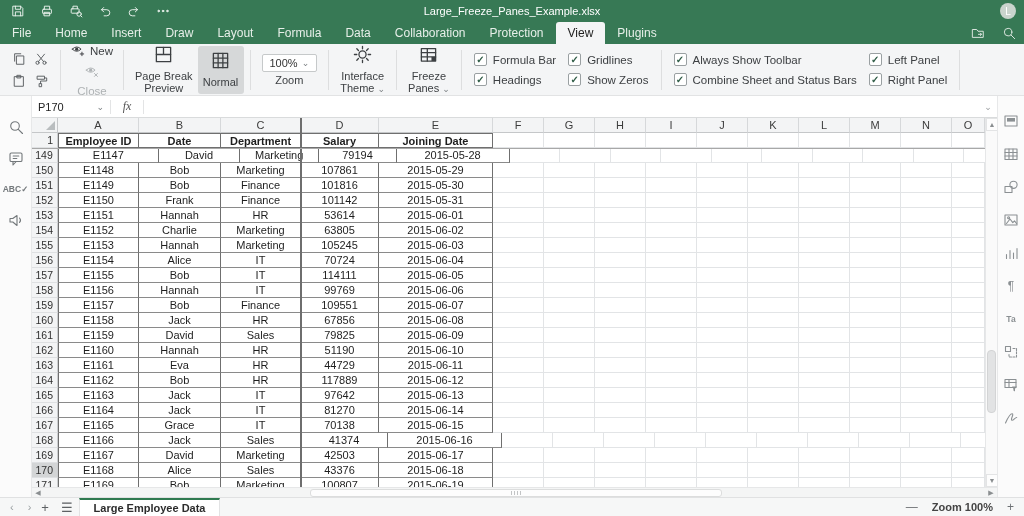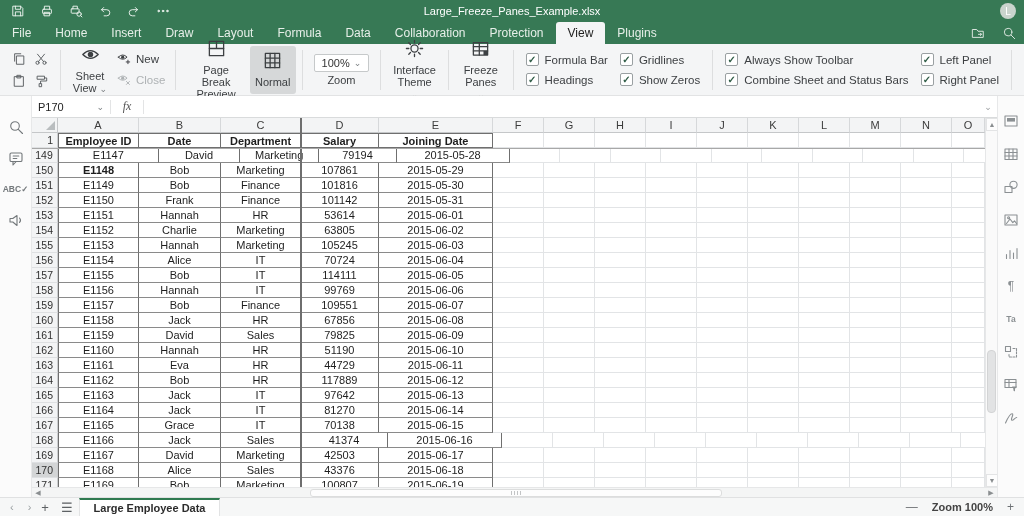--- a/index.html
+++ b/index.html
@@ -28,21 +28,21 @@
   .sm-btn{display:flex;align-items:center;justify-content:center;color:#5c6063;}
   .sm-btn svg{width:14px;height:14px;}
   .big-btn{display:flex;flex-direction:column;align-items:center;justify-content:center;min-width:46px;height:48px;padding:2px 5px;border-radius:3px;color:#3d4043;}
   .big-btn.active{background:#d6d8d9;}
   .big-btn svg{width:19px;height:19px;}
   .big-lbl{font-size:11px;line-height:12px;text-align:center;margin-top:2px;color:#3d4043;}
   .chev{font-size:9px;color:#7c8184;}
   .mini-col{display:flex;flex-direction:column;justify-content:center;gap:5px;margin:0 4px;}
   .mini-row{display:flex;align-items:center;gap:5px;font-size:11.5px;color:#3d4043;}
   .mini-row svg{width:14px;height:14px;}
-  .mini-row.disabled{color:#aeb2b4;}
+  .mini-row.disabled{color:#aeb2b4;flex-direction:column;}
   .zoom-dd{display:flex;align-items:center;gap:4px;background:#fff;border:1px solid #c6c9ca;border-radius:2px;padding:2px 7px;font-size:11px;color:#333;}
   .cb-col{display:flex;flex-direction:column;gap:7px;margin:0 6px;}
   .cb-row{display:flex;align-items:center;gap:6px;font-size:11.5px;color:#3d4043;white-space:nowrap;}
   .cbx{width:13px;height:13px;background:#fff;border:1px solid #9aa0a2;border-radius:2px;display:flex;align-items:center;justify-content:center;font-size:10px;color:#2f5c46;font-weight:bold;}
 
   
   #formulabar{position:absolute;left:32px;top:96px;width:965px;height:22px;background:#fff;border-bottom:1px solid #d9dbdc;display:flex;align-items:center;}
   #namebox{width:78px;display:flex;align-items:center;justify-content:space-between;padding:0 6px;font-size:11px;color:#222;}
   #fx-wrap{width:34px;display:flex;align-items:center;justify-content:center;border-left:1px solid #e3e4e5;border-right:1px solid #e3e4e5;height:14px;}
   #fx-label{font-family:"Liberation Serif",serif;font-style:italic;font-size:12px;color:#555;}
@@ -197,28 +197,20 @@
         <div class="sm-btn">
           <svg viewBox="0 0 16 16" fill="none" stroke="currentColor" stroke-width="1.1" stroke-linecap="round" stroke-linejoin="round">
             <path d="M4 2.5h8v3.5H4z"></path>
             <path d="M12 4.5h2.5v3.5H7.5V11"></path>
             <rect x="6.3" y="11" width="2.4" height="3.5"></rect>
           </svg>
         </div>
       </div>
     <div class="rsep"></div>
 
-    <div class="big-btn">
-      <span id="ic-sheetview"><svg viewBox="0 0 16 16" fill="none" stroke="currentColor" stroke-width="1.1" stroke-linecap="round" stroke-linejoin="round">
-            <path d="M1.5 8Q8 1.5 14.5 8Q8 14.5 1.5 8Z"></path>
-            <circle cx="8" cy="8" r="2.3" fill="currentColor" stroke="none"></circle>
-          </svg></span>
-      <span class="big-lbl"><span>Sheet</span><br>
-      <span>View</span> <span class="chev">⌄</span></span>
-    </div>
     <div class="mini-col">
       <div class="mini-row">
         <span id="ic-eyeplus"><svg viewBox="0 0 16 16" fill="none" stroke="currentColor" stroke-width="1.1" stroke-linecap="round" stroke-linejoin="round">
               <path d="M1.5 7Q6.5 2 11.5 7Q6.5 12 1.5 7Z"></path>
               <circle cx="6.5" cy="7" r="1.8" fill="currentColor" stroke="none"></circle>
               <path d="M12.5 10.5v4M10.5 12.5h4"></path>
             </svg></span>
         <span>New</span>
       </div>
       <div class="mini-row disabled">
@@ -468,21 +460,21 @@
           <div class="c" style="width: 51px;"></div>
           <div class="c" style="width: 51px;"></div>
           <div class="c" style="width: 51px;"></div>
           <div class="c" style="width: 51px;"></div>
           <div class="c" style="width: 51px;"></div>
           <div class="c" style="width: 51px;"></div>
           <div class="c" style="width: 33px;"></div>
         </div>
         <div class="grow">
           <div class="c rh" style="width: 26px;">150</div>
-          <div class="c tbl first" style="width: 81px; font-weight: bold;">E1148</div>
+          <div class="c tbl first" style="width: 81px;">E1148</div>
           <div class="c tbl" style="width: 82px;">Bob</div>
           <div class="c tbl" style="width: 80px;">Marketing</div>
           <div class="c tbl" style="width: 78px;">107861</div>
           <div class="c tbl" style="width: 114px;">2015-05-29</div>
           <div class="c" style="width: 51px;"></div>
           <div class="c" style="width: 51px;"></div>
           <div class="c" style="width: 51px;"></div>
           <div class="c" style="width: 51px;"></div>
           <div class="c" style="width: 51px;"></div>
           <div class="c" style="width: 51px;"></div>

